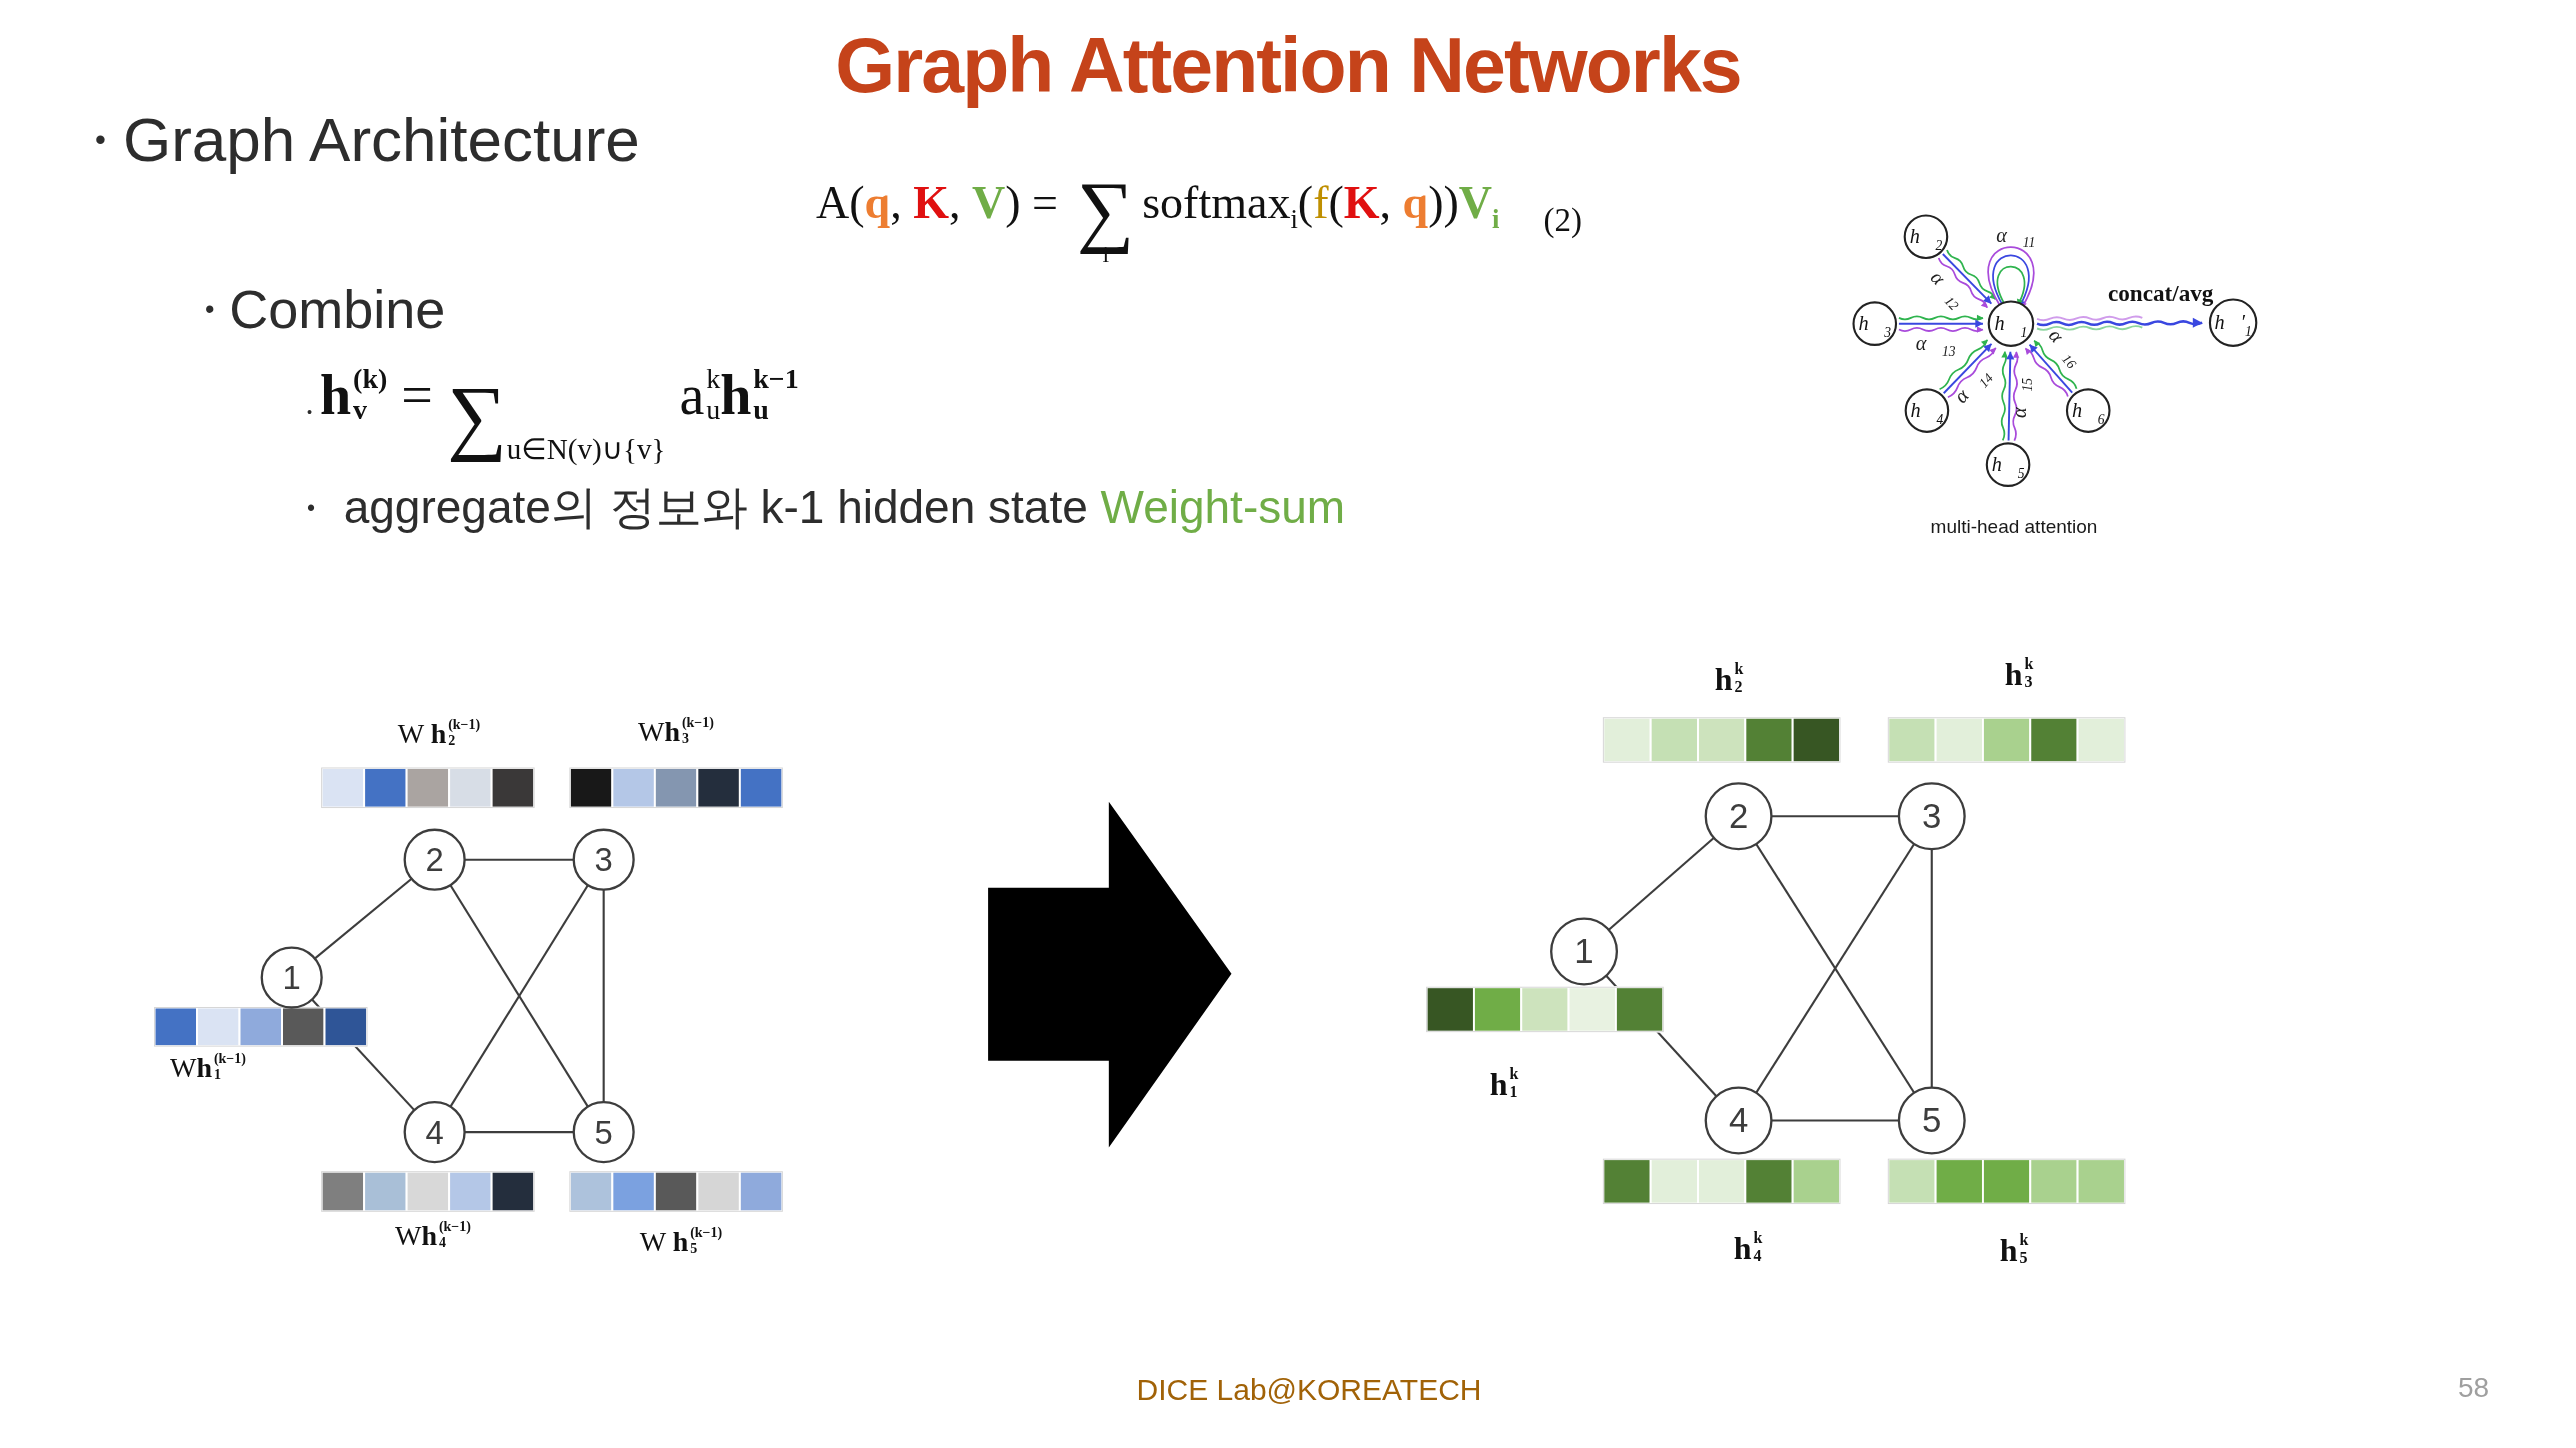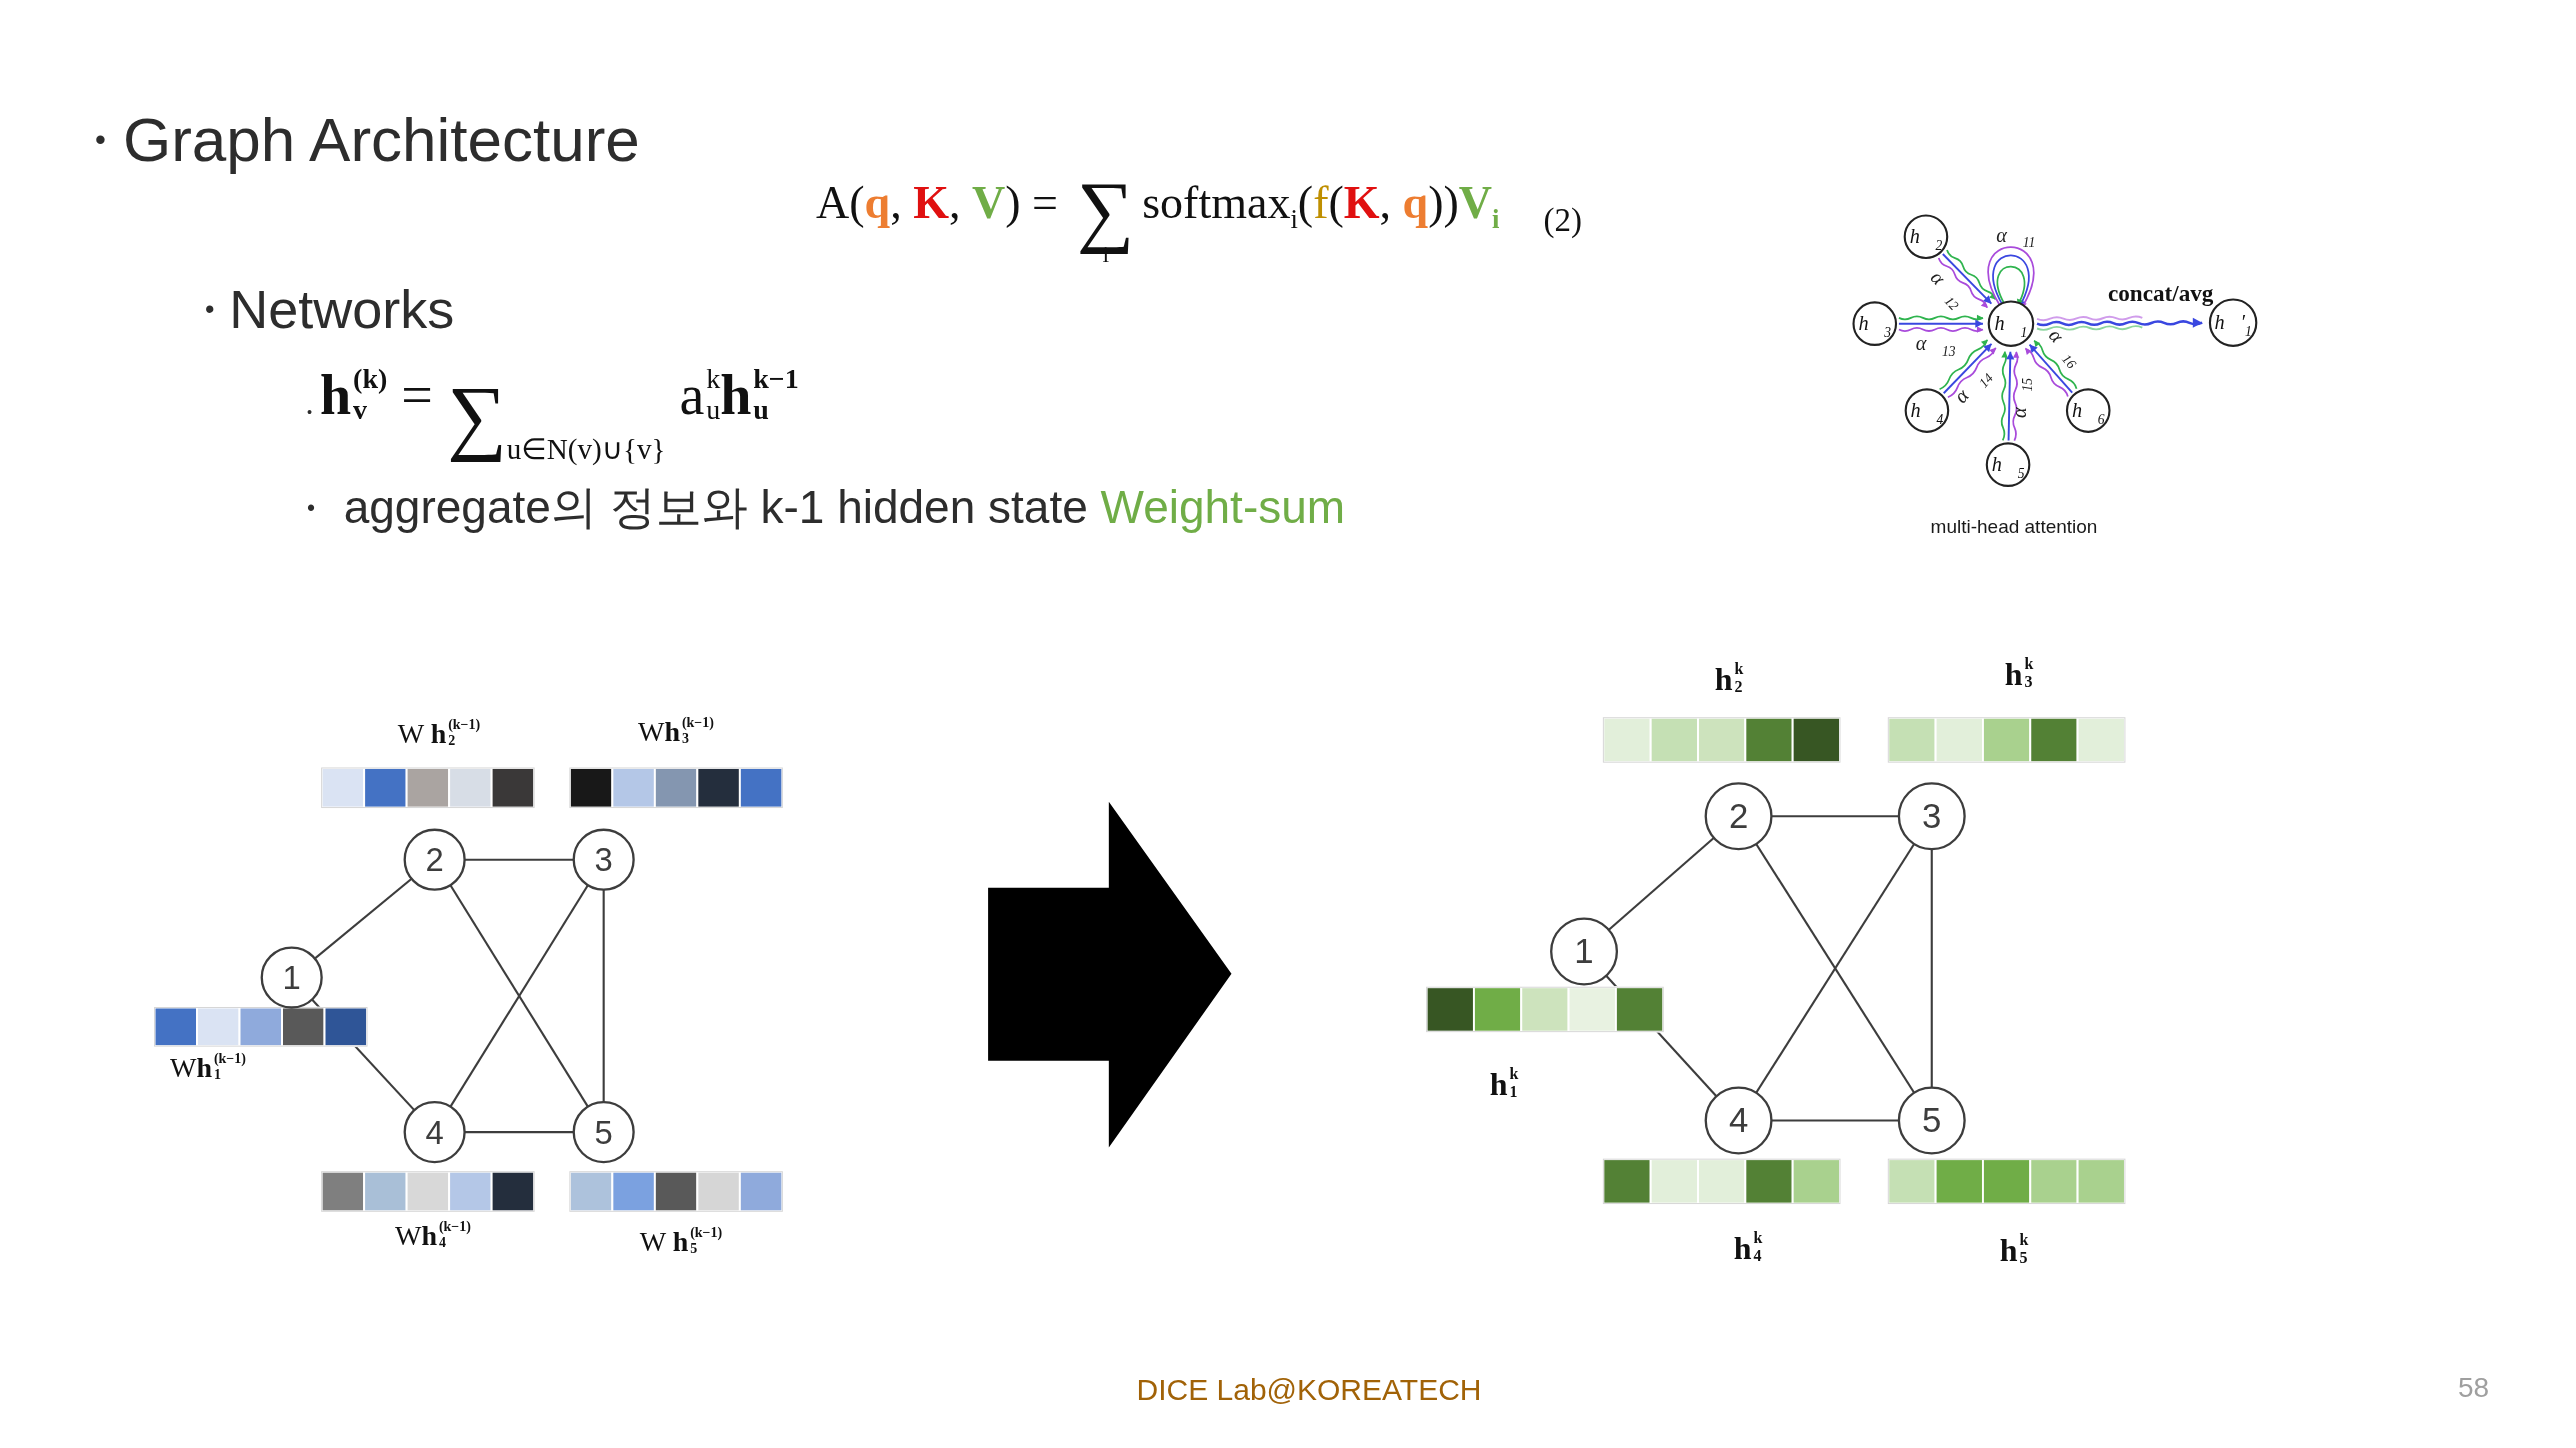--- a/index.html
+++ b/index.html
@@ -197,34 +197,35 @@
       <circle cx="2312" cy="334" r="24" fill="#ffffff" stroke="#222222" stroke-width="2.2"></circle>
       <text x="2312" y="341" text-anchor="middle" font-size="21" font-style="italic" font-family="&quot;Liberation Serif&quot;,serif" fill="#111"><tspan>h⃗′</tspan><tspan dy="7" font-size="14">1</tspan></text>
       <text transform="translate(2087,250) rotate(0)" text-anchor="middle" font-size="21" font-style="italic" font-family="&quot;Liberation Serif&quot;,serif" fill="#222"><tspan>α⃗</tspan><tspan dy="6" font-size="14">11</tspan></text>
       <text transform="translate(2012,303) rotate(46)" text-anchor="middle" font-size="21" font-style="italic" font-family="&quot;Liberation Serif&quot;,serif" fill="#222"><tspan>α⃗</tspan><tspan dy="6" font-size="14">12</tspan></text>
       <text transform="translate(2004,362) rotate(0)" text-anchor="middle" font-size="21" font-style="italic" font-family="&quot;Liberation Serif&quot;,serif" fill="#222"><tspan>α⃗</tspan><tspan dy="6" font-size="14">13</tspan></text>
       <text transform="translate(2046,403) rotate(-48)" text-anchor="middle" font-size="21" font-style="italic" font-family="&quot;Liberation Serif&quot;,serif" fill="#222"><tspan>α⃗</tspan><tspan dy="6" font-size="14">14</tspan></text>
       <text transform="translate(2098,412) rotate(-90)" text-anchor="middle" font-size="21" font-style="italic" font-family="&quot;Liberation Serif&quot;,serif" fill="#222"><tspan>α⃗</tspan><tspan dy="6" font-size="14">15</tspan></text>
       <text transform="translate(2134,363) rotate(48)" text-anchor="middle" font-size="21" font-style="italic" font-family="&quot;Liberation Serif&quot;,serif" fill="#222"><tspan>α⃗</tspan><tspan dy="6" font-size="14">16</tspan></text>
     </svg>
 
+  <div class="abs title" style="color: rgb(197, 67, 26);">Graph Attention Networks</div>
 
   <div class="abs bullet b1">
     <span class="dot">•</span>
     <span>Graph Architecture</span>
   </div>
 
   <div class="abs formula f-a">
     <span class="formula" style="font-size:inherit"><span>A(</span><span style="color: rgb(237, 125, 49); font-weight: 700;">q</span><span>, </span><span style="color: rgb(224, 16, 16); font-weight: 700;">K</span><span>, </span><span style="color: rgb(112, 173, 71); font-weight: 700;">V</span><span>) = </span><span class="sumwrap"><span class="sumsym">∑</span><span class="sumunder">i</span></span><span>softmax<sub>i</sub></span><span>(</span><span style="color: rgb(191, 143, 0);">f</span><span>(</span><span style="color: rgb(224, 16, 16); font-weight: 700;">K</span><span>, </span><span style="color: rgb(237, 125, 49); font-weight: 700;">q</span><span>))</span><span style="color: rgb(112, 173, 71); font-weight: 700;">V<sub>i</sub></span></span>
     <span class="eqnum">(2)</span>
   </div>
 
   <div class="abs bullet b2">
     <span class="dot">•</span>
-    <span>Networks</span>
+    <span>Combine</span>
   </div>
 
   <div class="abs bullet b3">
     <span class="dot">•</span>
     <span class="formula f-c"><span class="seg-stack" style="font-weight: 700;"><span>h</span><span class="scol"><span>(k)</span><span>v</span></span></span><span> = </span><span class="bigsum">∑</span><span class="subtext">u∈N(v)∪{v}</span><span> </span><span class="seg-stack"><span>a</span><span class="scol"><span>k</span><span>u</span></span></span><span class="seg-stack" style="font-weight: 700;"><span>h</span><span class="scol"><span>k−1</span><span>u</span></span></span></span>
   </div>
 
   <div class="abs bullet b4">
     <span class="dot">•</span>
     <span class="k-line"><span>aggregate의 정보와 k-1 hidden state </span><span style="color: rgb(112, 173, 71);">Weight-sum</span></span>

